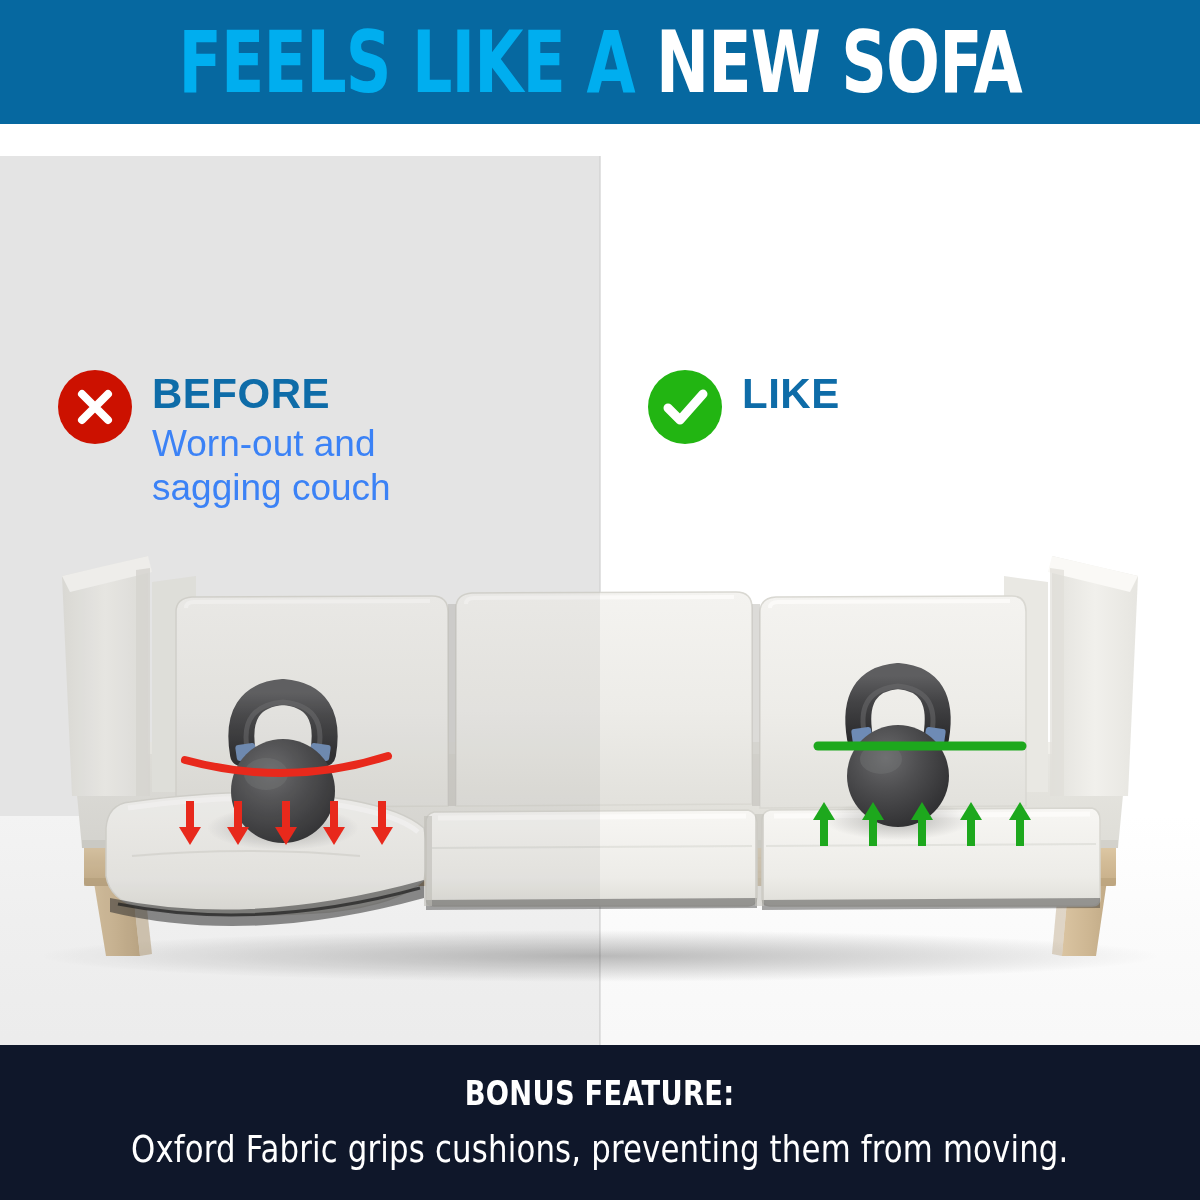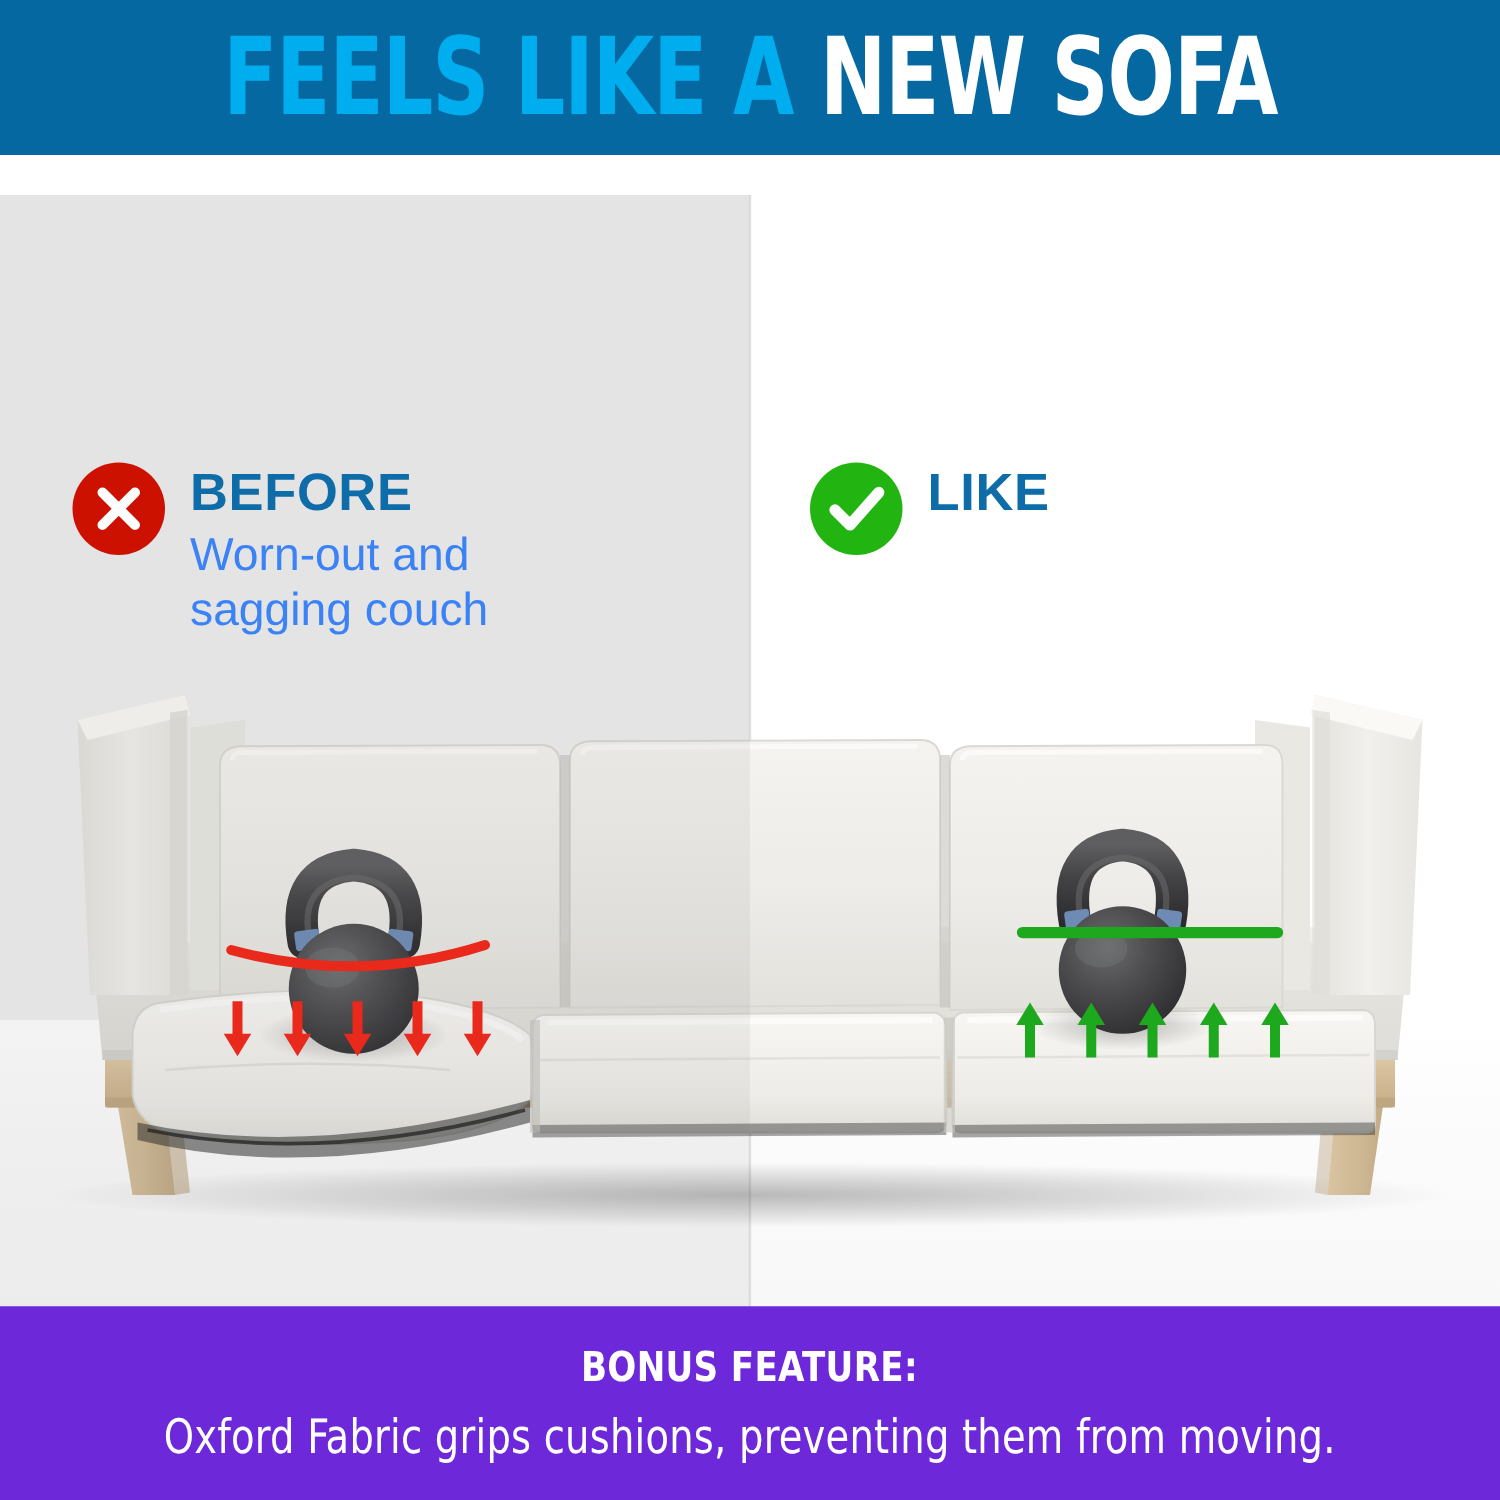--- a/index.html
+++ b/index.html
@@ -77,21 +77,21 @@
     background:rgba(120,120,120,0.085);
     pointer-events:none;
   }
 
   
   .annot { position:absolute; left:0; top:0; width:1200px; height:921px; pointer-events:none; }
 
   
   .footer {
     position:absolute; left:0; top:1045px; width:1200px; height:155px;
-    background:#6d28d9;
+    background:#0f172a;
     display:flex; flex-direction:column; align-items:center; justify-content:center;
   }
   .footer-head {
     font-family:"Liberation Sans Narrow","DejaVu Sans Condensed","Liberation Sans", sans-serif;
     color:#fff; font-weight:bold; font-size:33px; letter-spacing:0.3px;
     transform:scaleX(0.92); margin-bottom:14px;
   }
   .footer-sub {
     font-family:"Liberation Sans Narrow","DejaVu Sans Condensed","Liberation Sans", sans-serif;
     color:#fff; font-weight:400; font-size:38px; letter-spacing:0.2px;

